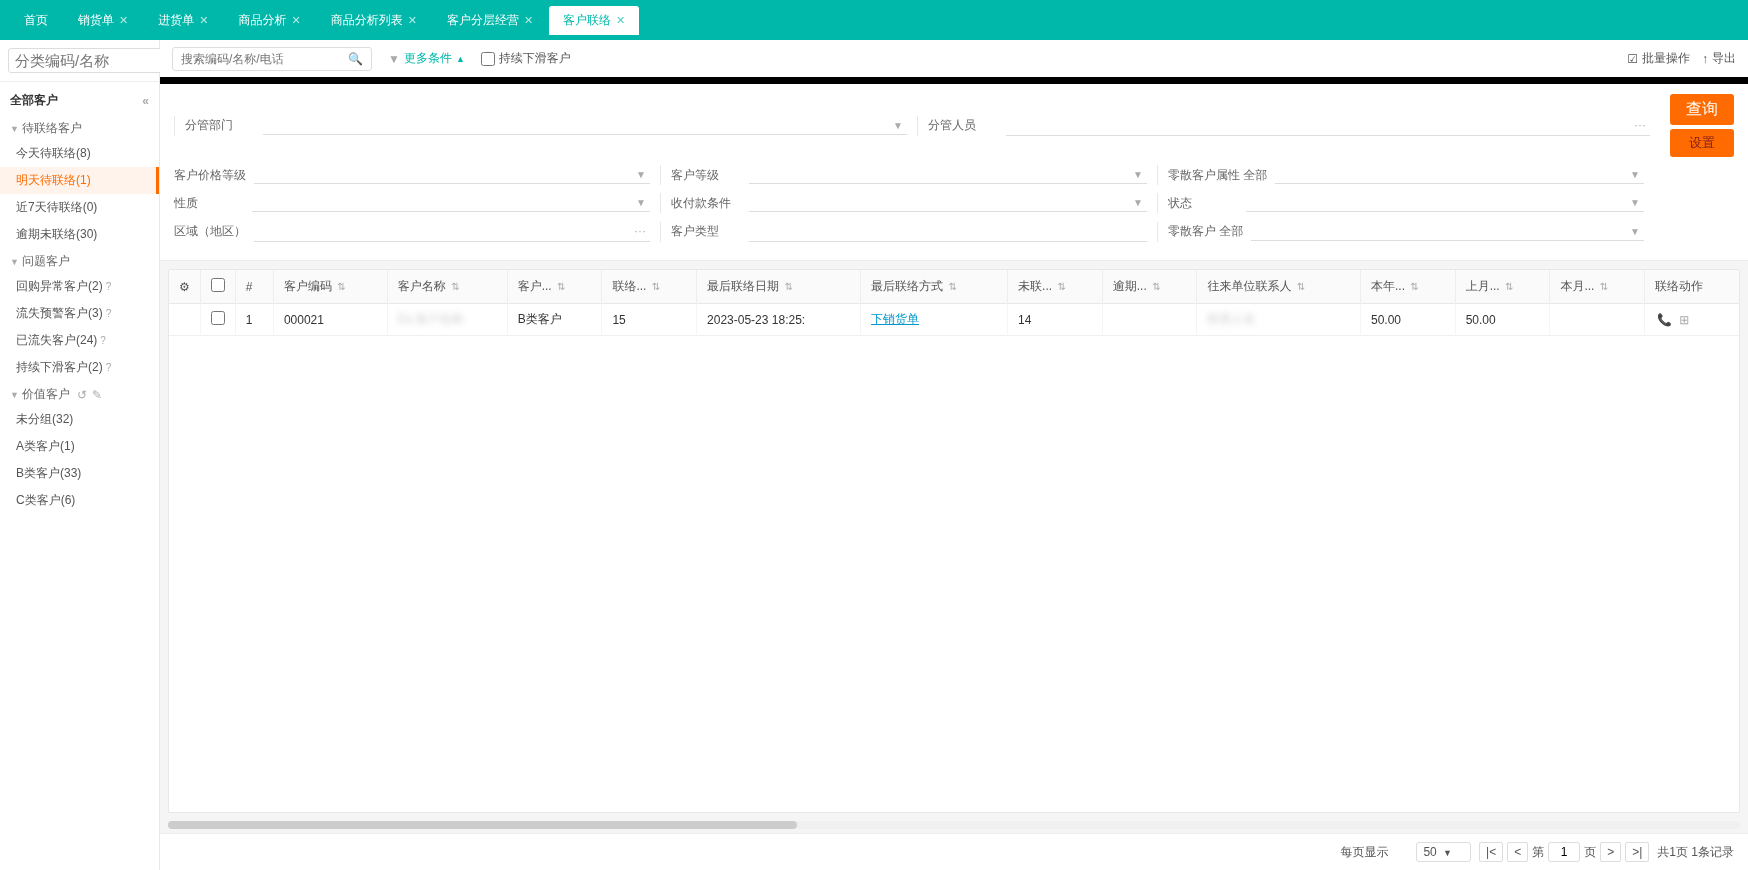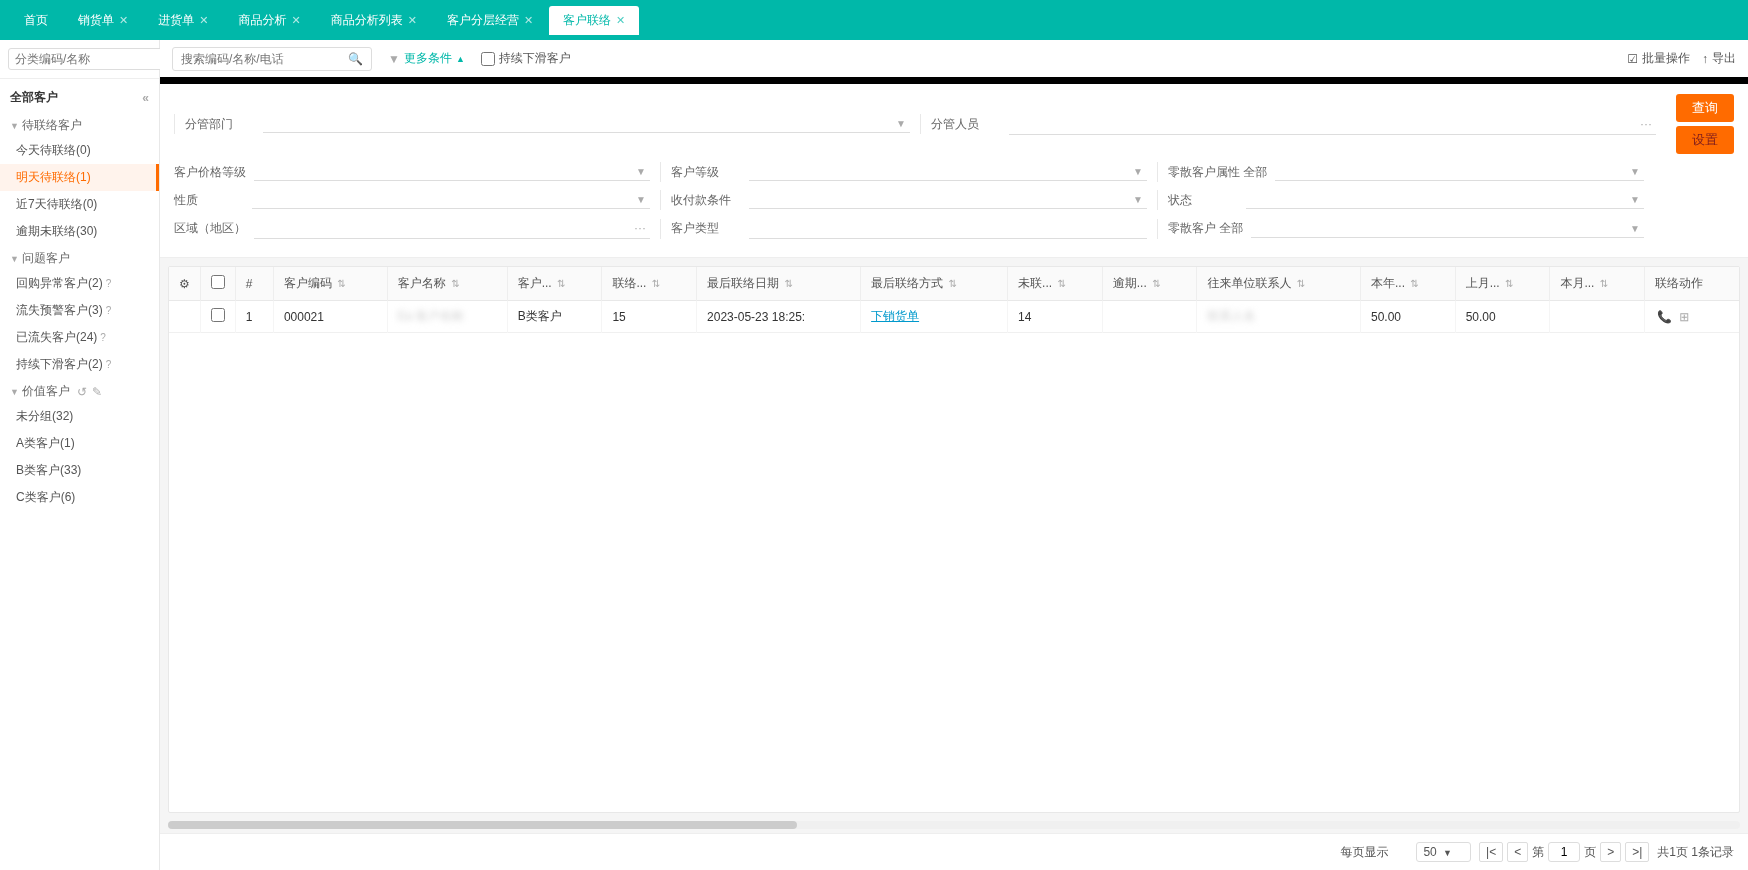--- a/index.html
+++ b/index.html
@@ -49,21 +49,21 @@
       align-items: center;
       padding: 8px 8px;
       border-bottom: 1px solid #eee;
       gap: 4px;
     }
     .sidebar-search input {
       flex: 1;
       border: 1px solid #ddd;
       border-radius: 3px;
       padding: 3px 6px;
-      font-size: 12px;
+      font-size: 15px;
       color: #999;
       outline: none;
     }
     .sidebar-search .search-icon { color: #aaa; cursor: pointer; }
     .sidebar-content { flex: 1; overflow-y: auto; padding: 4px 0; }
     .sidebar-group-header {
       display: flex;
       align-items: center;
       justify-content: space-between;
       padding: 6px 10px;
@@ -211,21 +211,21 @@
       gap: 4px;
       margin-left: 10px;
     }
     .btn-query {
       background: #ff6b00;
       color: #fff;
       border: none;
       padding: 5px 16px;
       border-radius: 3px;
       cursor: pointer;
-      font-size: 13px;
+      font-size: 16px;
     }
     .btn-set {
       background: #ff6b00;
       color: #7f1d1d;
       border: none;
       padding: 5px 16px;
       border-radius: 3px;
       cursor: pointer;
       font-size: 13px;
     }
@@ -387,21 +387,21 @@
         <div class="icons">
           <span>«</span>
         </div>
       </div>
 
       <div class="sidebar-section-title">
         <span class="triangle">▼</span>
         <span>待联络客户</span>
       </div>
       <div class="sidebar-item">
-        <span>今天待联络(0)</span>
+        <span>今天待联络(8)</span>
       </div>
       <div class="sidebar-item active">
         <span>明天待联络(1)</span>
       </div>
       <div class="sidebar-item">
         <span>近7天待联络(0)</span>
       </div>
       <div class="sidebar-item">
         <span>逾期未联络(30)</span>
       </div>

